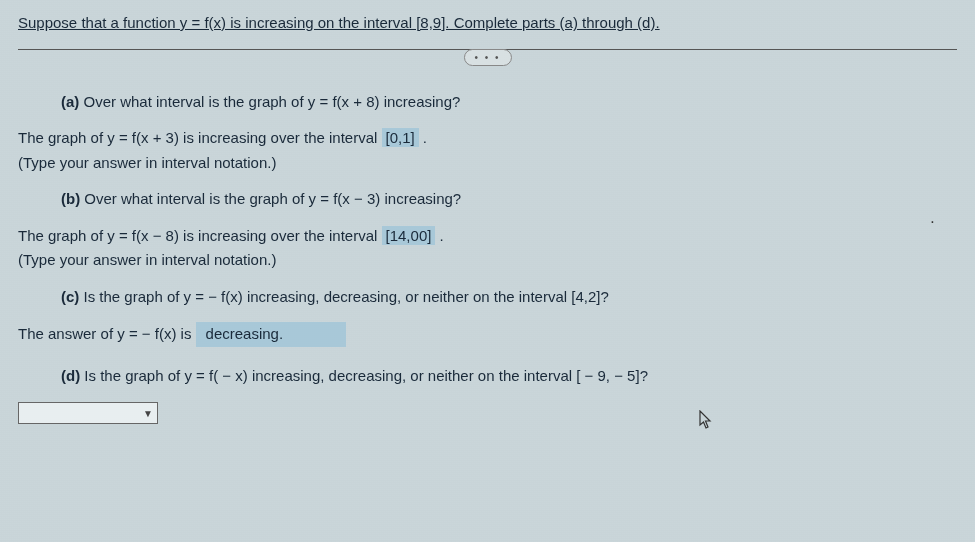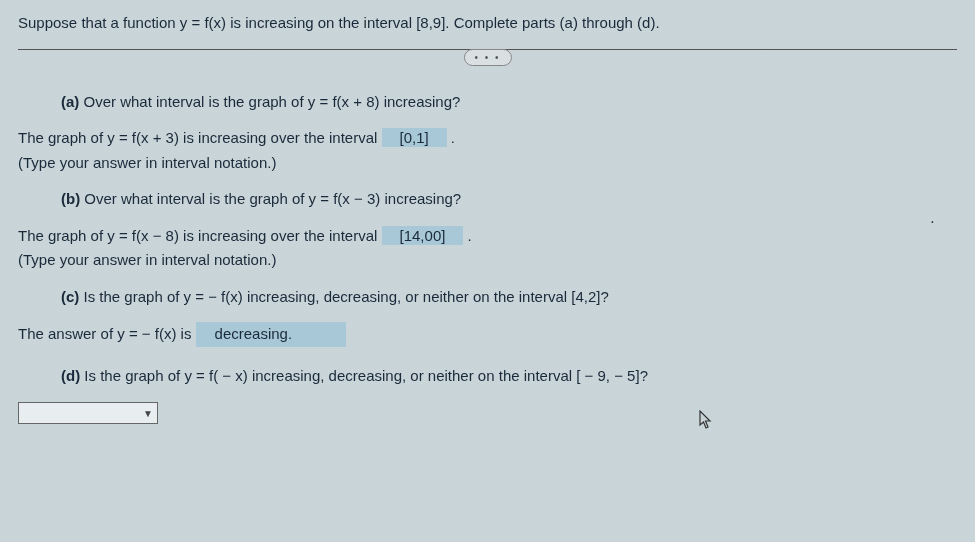--- a/index.html
+++ b/index.html
@@ -16,20 +16,21 @@
       width: 975px;
       height: 542px;
       padding: 12px 18px;
       color: #1a2a3a;
       font-size: 15px;
       line-height: 1.5;
       position: relative;
     }
     .intro {
       margin-bottom: 14px;
+      text-decoration: underline;
     }
     .divider-container {
       position: relative;
       margin-bottom: 24px;
       height: 18px;
     }
     .hr-line {
       border: none;
       border-top: 1px solid #555;
       margin-top: 9px;
@@ -57,21 +58,21 @@
     }
     .answer-line {
       margin-top: 10px;
       margin-bottom: 2px;
     }
     .hint {
       margin-bottom: 14px;
     }
     .highlight {
       background: #a8c8d8;
-      padding: 1px 18px;
+      padding: 1px 4px;
     }
     .dropdown {
       display: inline-block;
       border: 1px solid #666;
       background: #e8eef0;
       min-width: 140px;
       height: 22px;
       vertical-align: middle;
       position: relative;
       color: #333;
@@ -87,21 +88,21 @@
       position: absolute;
       right: 260px;
       top: 410px;
       font-size: 18px;
       color: #333;
     }
     .wide-highlight {
       display: inline-block;
       background: #a8c8d8;
       min-width: 150px;
-      padding: 1px 19px;
+      padding: 1px 10px;
     }
     .dot-mark {
       position: absolute;
       right: 40px;
       top: 210px;
       font-size: 16px;
       color: #333;
     }
   </style>
 </head>

